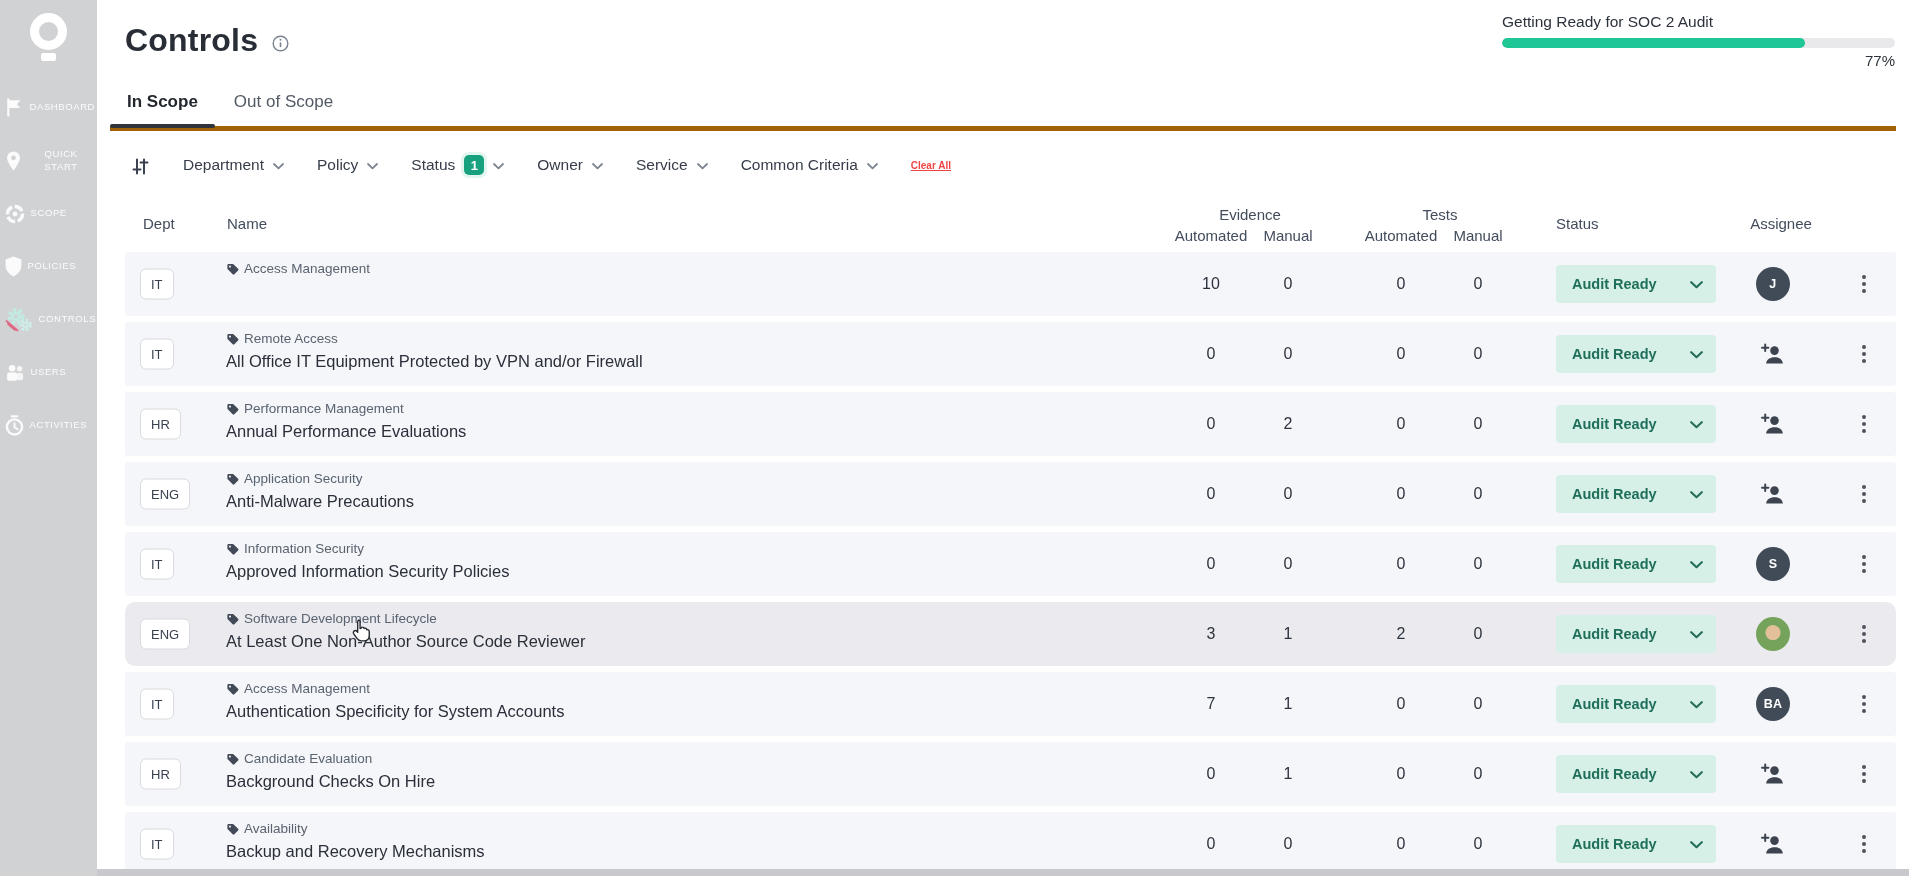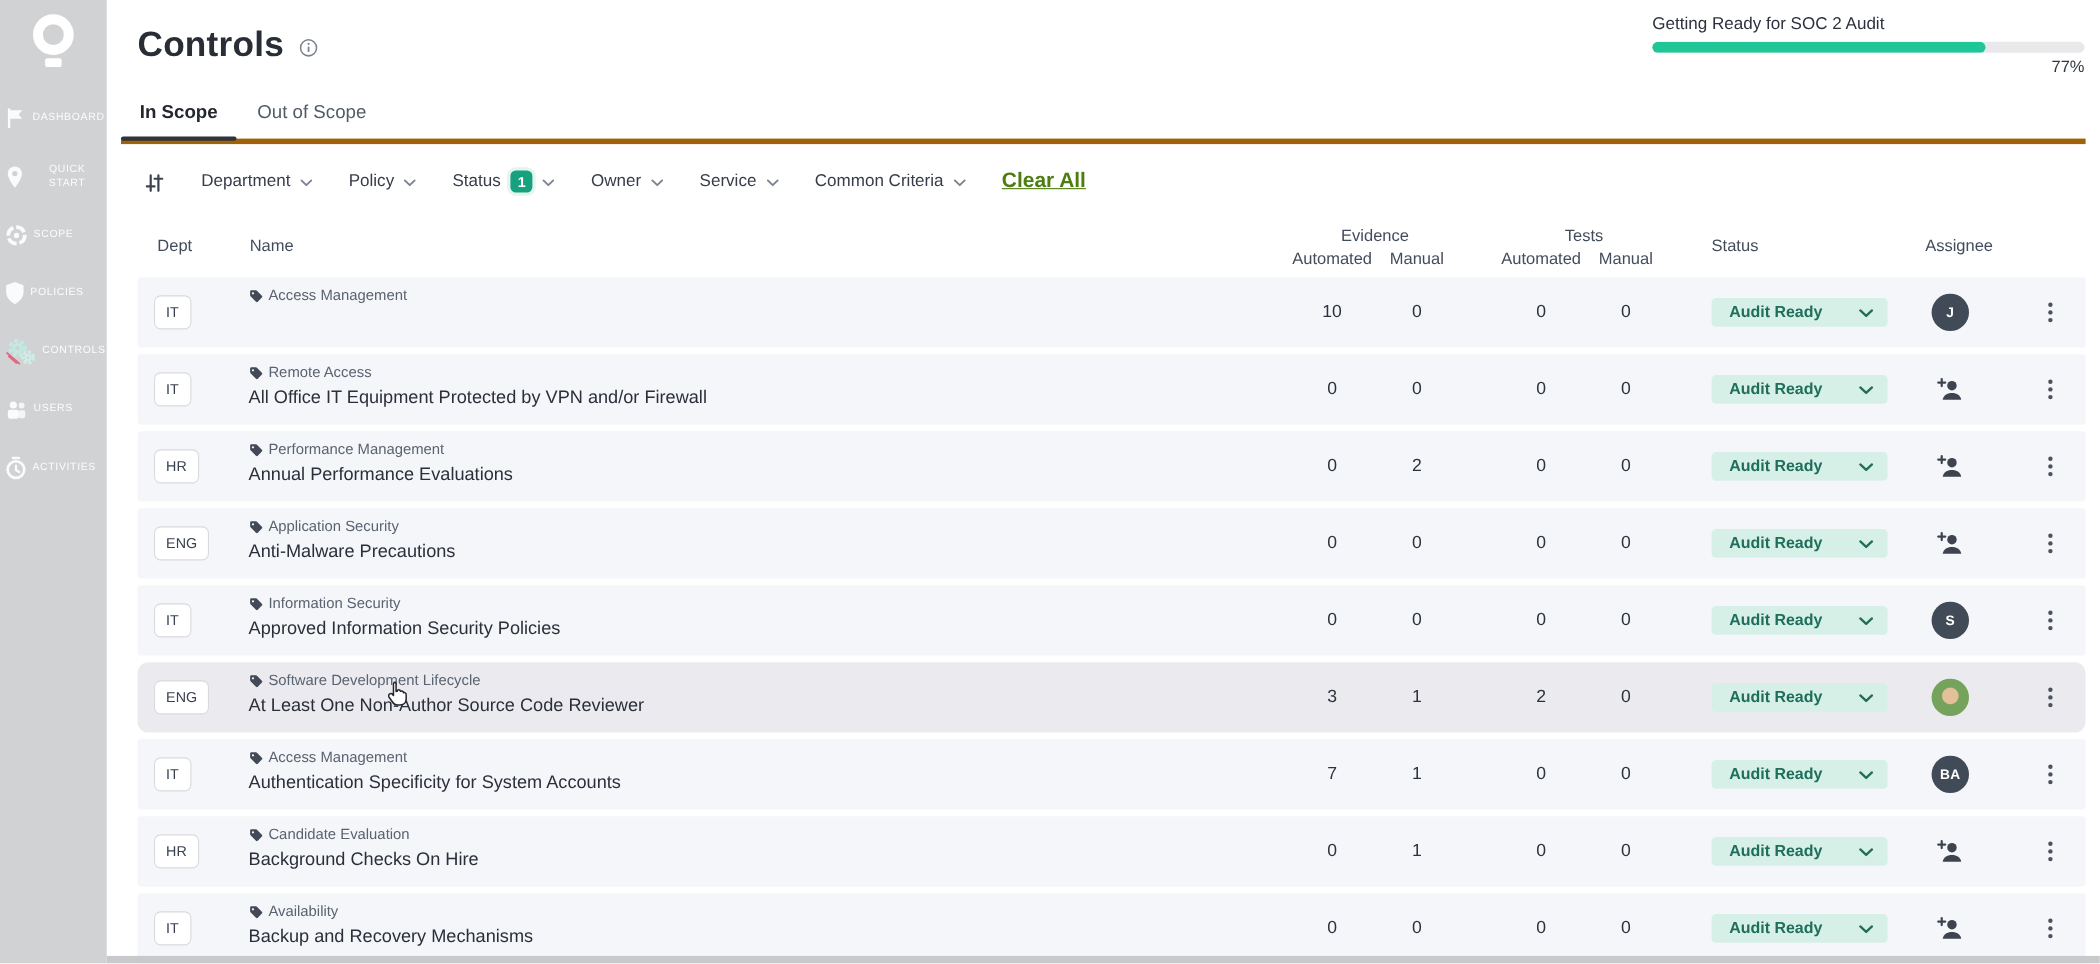--- a/index.html
+++ b/index.html
@@ -37,21 +37,21 @@
   .tab.active { color:#23272e; font-weight:700; }
   .tab.active::after { content:""; position:absolute; left:0; right:0; bottom:-2px; height:4px; background:#2f333b; border-radius:3px; }
 
   
   .filterbar { position:absolute; left:131px; top:150px; height:30px; display:flex; align-items:center; gap:33px; }
   #filter-chips { display:contents; }
   .fchip { display:flex; align-items:center; gap:9px; font-size:15.5px; font-weight:500; color:#363d49; cursor:pointer; }
   .fbadge { min-width:20px; height:20px; padding:0 5px; background:#18a17e; color:#fff; font-size:13px; font-weight:600;
             border-radius:5px; display:flex; align-items:center; justify-content:center; box-shadow:0 0 0 3px #e2f5ee; }
   .chev { display:inline-flex; color:#7c8490; margin-top:2px; }
-  .clear-all { font-size:19px; font-weight:600; color:#4d7c0f; text-decoration:underline; cursor:pointer; }
+  .clear-all { font-size:10px; font-weight:600; color:#ef4444; text-decoration:underline; cursor:pointer; }
 
   
   .thead { position:absolute; left:0; top:0; width:1909px; height:0; font-size:15px; color:#424c5c; font-weight:500; }
   .th { position:absolute; white-space:nowrap; }
   .th.center { transform:translateX(-50%); }
   .th-dept      { left:143px;  top:215px; }
   .th-name      { left:227px;  top:215px; }
   .th-evidence  { left:1250px; top:206px; }
   .th-ev-auto   { left:1211px; top:227px; }
   .th-ev-man    { left:1288px; top:227px; }
@@ -67,21 +67,21 @@
   .trow.hover { background:#ebebef; border-radius:10px; }
   .dept-chip { position:absolute; left:15px; top:50%; transform:translateY(-50%);
                background:#fff; border:1px solid #d8dade; border-radius:6px; padding:7px 10px;
                font-size:13px; font-weight:500; color:#3a4150; }
   .cat { position:absolute; left:101px; top:9px; display:flex; align-items:center; gap:5px;
          font-size:13.5px; font-weight:500; color:#5a6370; }
   .cat .tag-icon { display:inline-flex; margin-top:1px; }
   .cname { position:absolute; left:101px; top:30px; font-size:16.5px; font-weight:500; color:#2a2f3a; white-space:nowrap; }
   .num { position:absolute; top:50%; transform:translate(-50%,-50%); font-size:16px; color:#2d333e; }
   .n1 { left:1086px; } .n2 { left:1163px; } .n3 { left:1276px; } .n4 { left:1353px; }
-  .pill { position:absolute; left:1431px; top:50%; transform:translateY(-50%); width:160px; height:26px;
+  .pill { position:absolute; left:1431px; top:50%; transform:translateY(-50%); width:160px; height:38px;
           background:#d6f0e8; border-radius:4px; display:flex; align-items:center; justify-content:space-between;
           padding:0 13px 0 16px; cursor:pointer; }
   .pill-label { font-size:14.5px; font-weight:600; color:#1f6e5a; }
   .pill .chev { color:#236d59; margin-top:1px; }
   .assignee { position:absolute; left:1648px; top:50%; transform:translate(-50%,-50%); display:flex; align-items:center; justify-content:center; }
   .avatar { width:34px; height:34px; border-radius:50%; background:#414b58; color:#fff; font-size:12.5px; font-weight:600;
             display:flex; align-items:center; justify-content:center; letter-spacing:.3px; }
   .avatar-photo { width:34px; height:34px; border-radius:50%;
             background:radial-gradient(circle at 50% 46%, #e3c09a 0 7px, #76a35c 8px 100%); }
   .add-assignee { display:inline-flex; cursor:pointer; }

